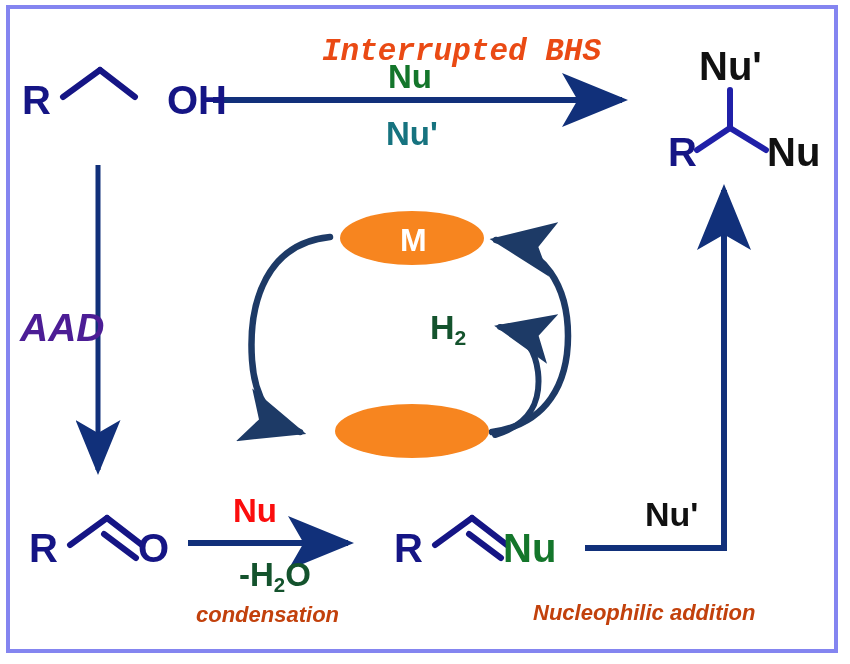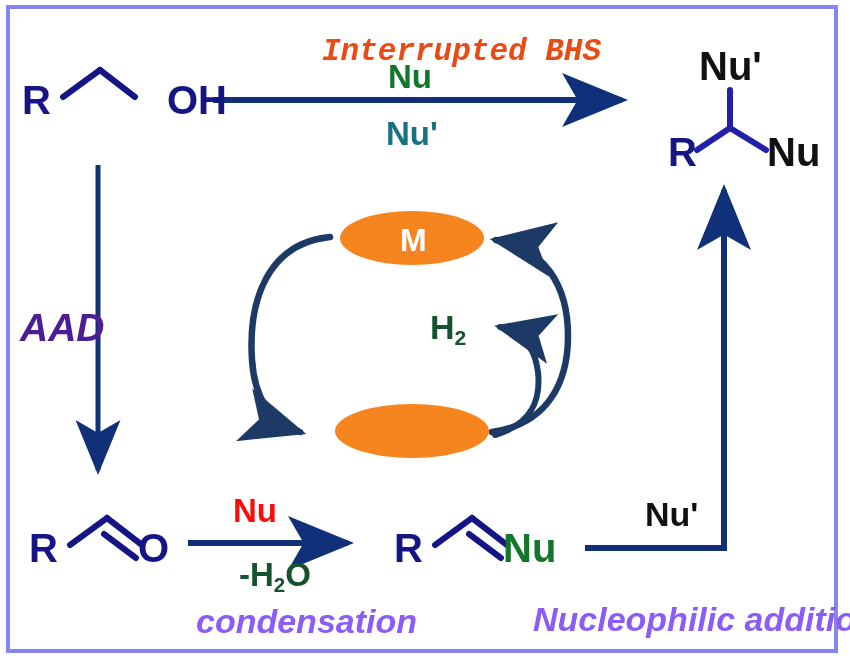--- a/index.html
+++ b/index.html
@@ -45,24 +45,24 @@
   .atom {
     font-family: "Liberation Sans", sans-serif;
     font-weight: bold;
     font-size: 40px;
     color: #151585;
   }
   .atom-green { color: #14762b; }
   .atom-black { color: #111111; }
 
   .cond-label {
-    font-size: 34px;
+    font-size: 22px;
     font-weight: bold;
     font-style: italic;
-    color: #8b5cf6;
+    color: #c2410c;
   }
   .reagent {
     font-size: 33px;
     font-weight: bold;
   }
   .reagent-green  { color: #14762b; }
   .reagent-teal   { color: #16737f; }
   .reagent-red    { color: #fb0d0d; }
   .reagent-navy   { color: #14532d; }
   .reagent-black  { color: #111111; }

